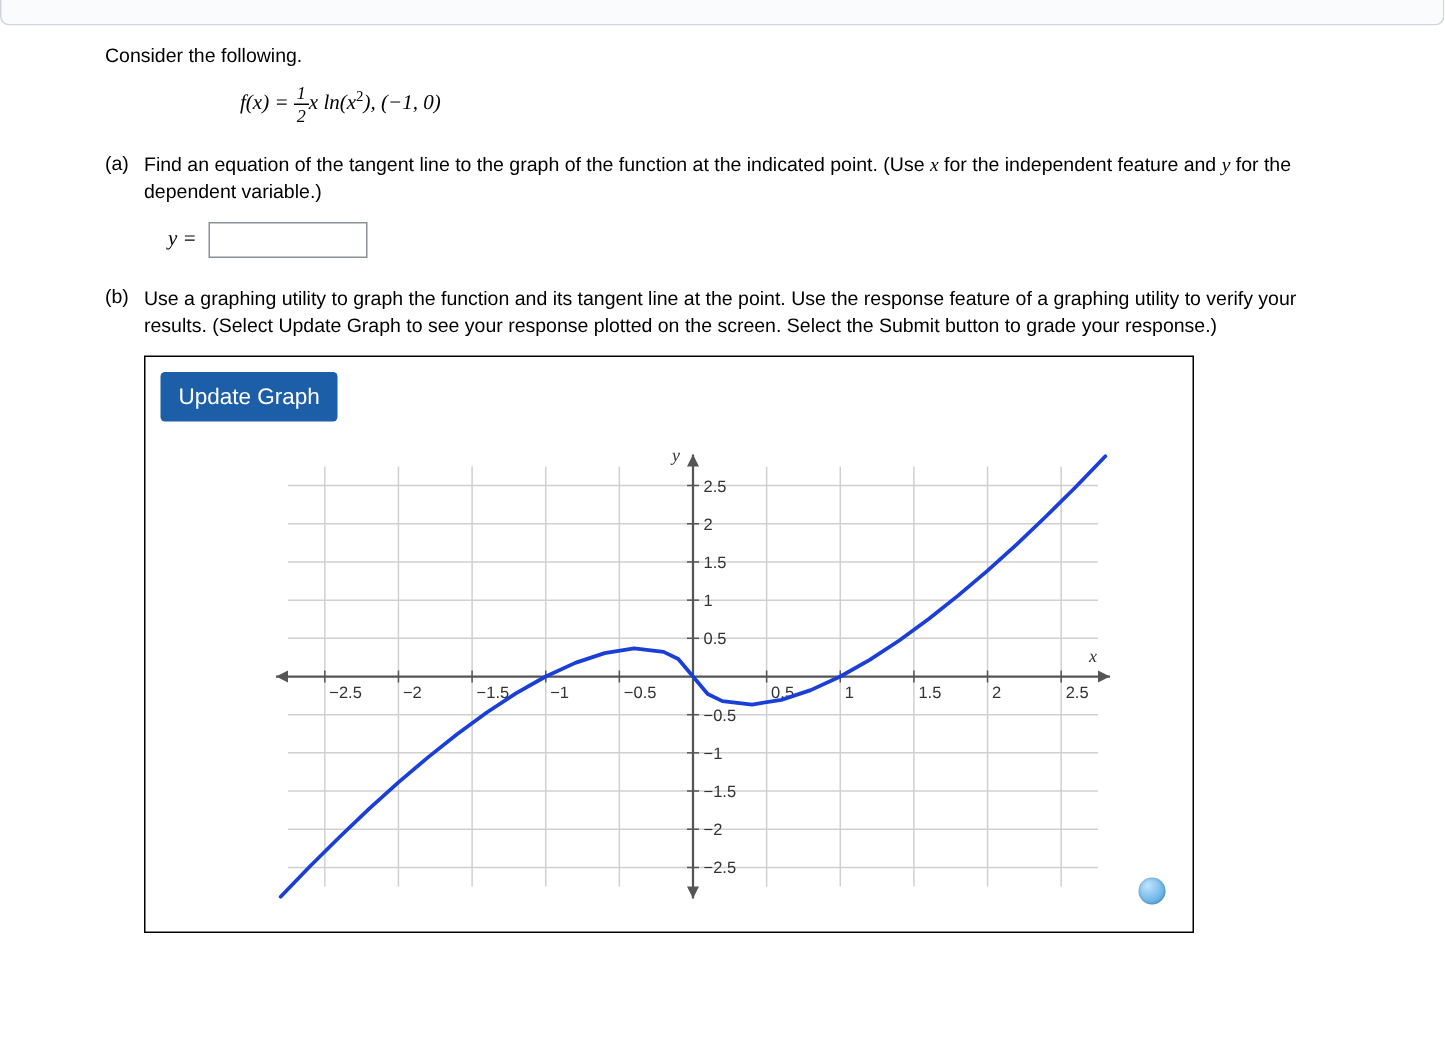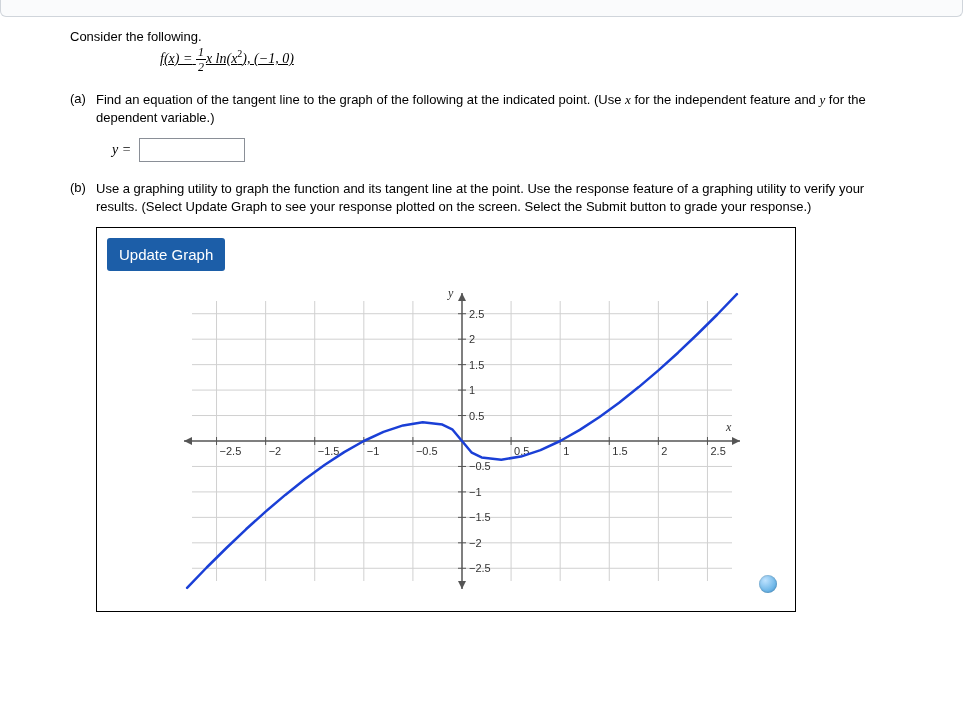--- a/index.html
+++ b/index.html
@@ -23,29 +23,28 @@
     margin: 0 -20px 12px -20px;
     border: 1px solid #d0d5db;
     border-top: none;
     border-radius: 0 0 6px 6px;
     background: #fafbfc;
   }
   .content {
     padding: 0 50px 0 50px;
   }
   .intro {
-    margin-bottom: 2px;
+    margin-bottom: 12px;
   }
   .formula-row {
     padding-left: 90px;
     margin-bottom: 18px;
     font-style: italic;
     font-family: Georgia, 'Times New Roman', serif;
     font-size: 14px;
-    text-decoration: underline;
   }
   .formula-row .frac {
     display: inline-block;
     vertical-align: middle;
     text-align: center;
     line-height: 1;
   }
   .formula-row .num {
     display: block;
     border-bottom: 1px solid #000;
@@ -160,21 +159,21 @@
       <span class="frac">
         <span class="num">1</span>
         <span class="den">2</span>
       </span><span>x ln(x</span><sup>2</sup><span>),   (−1, 0)</span>
     </div>
 
     <div class="part">
       <div class="part-label">(a)</div>
       <div class="part-body">
         <div class="instr">
-          <span>Find an equation of the tangent line to the graph of the following at the indicated point. (Use </span><span class="fvar">x</span><span> for the independent feature and </span><span class="fvar">y</span><span> for the dependent variable.)</span>
+          <span>Find an equation of the tangent line to the graph of the function at the indicated point. (Use </span><span class="fvar">x</span><span> for the independent feature and </span><span class="fvar">y</span><span> for the dependent variable.)</span>
         </div>
         <div class="answer-line">
           <span>y =</span>
           <input type="text" value="" style="">
         </div>
       </div>
     </div>
 
     <div class="part">
       <div class="part-label">(b)</div>

